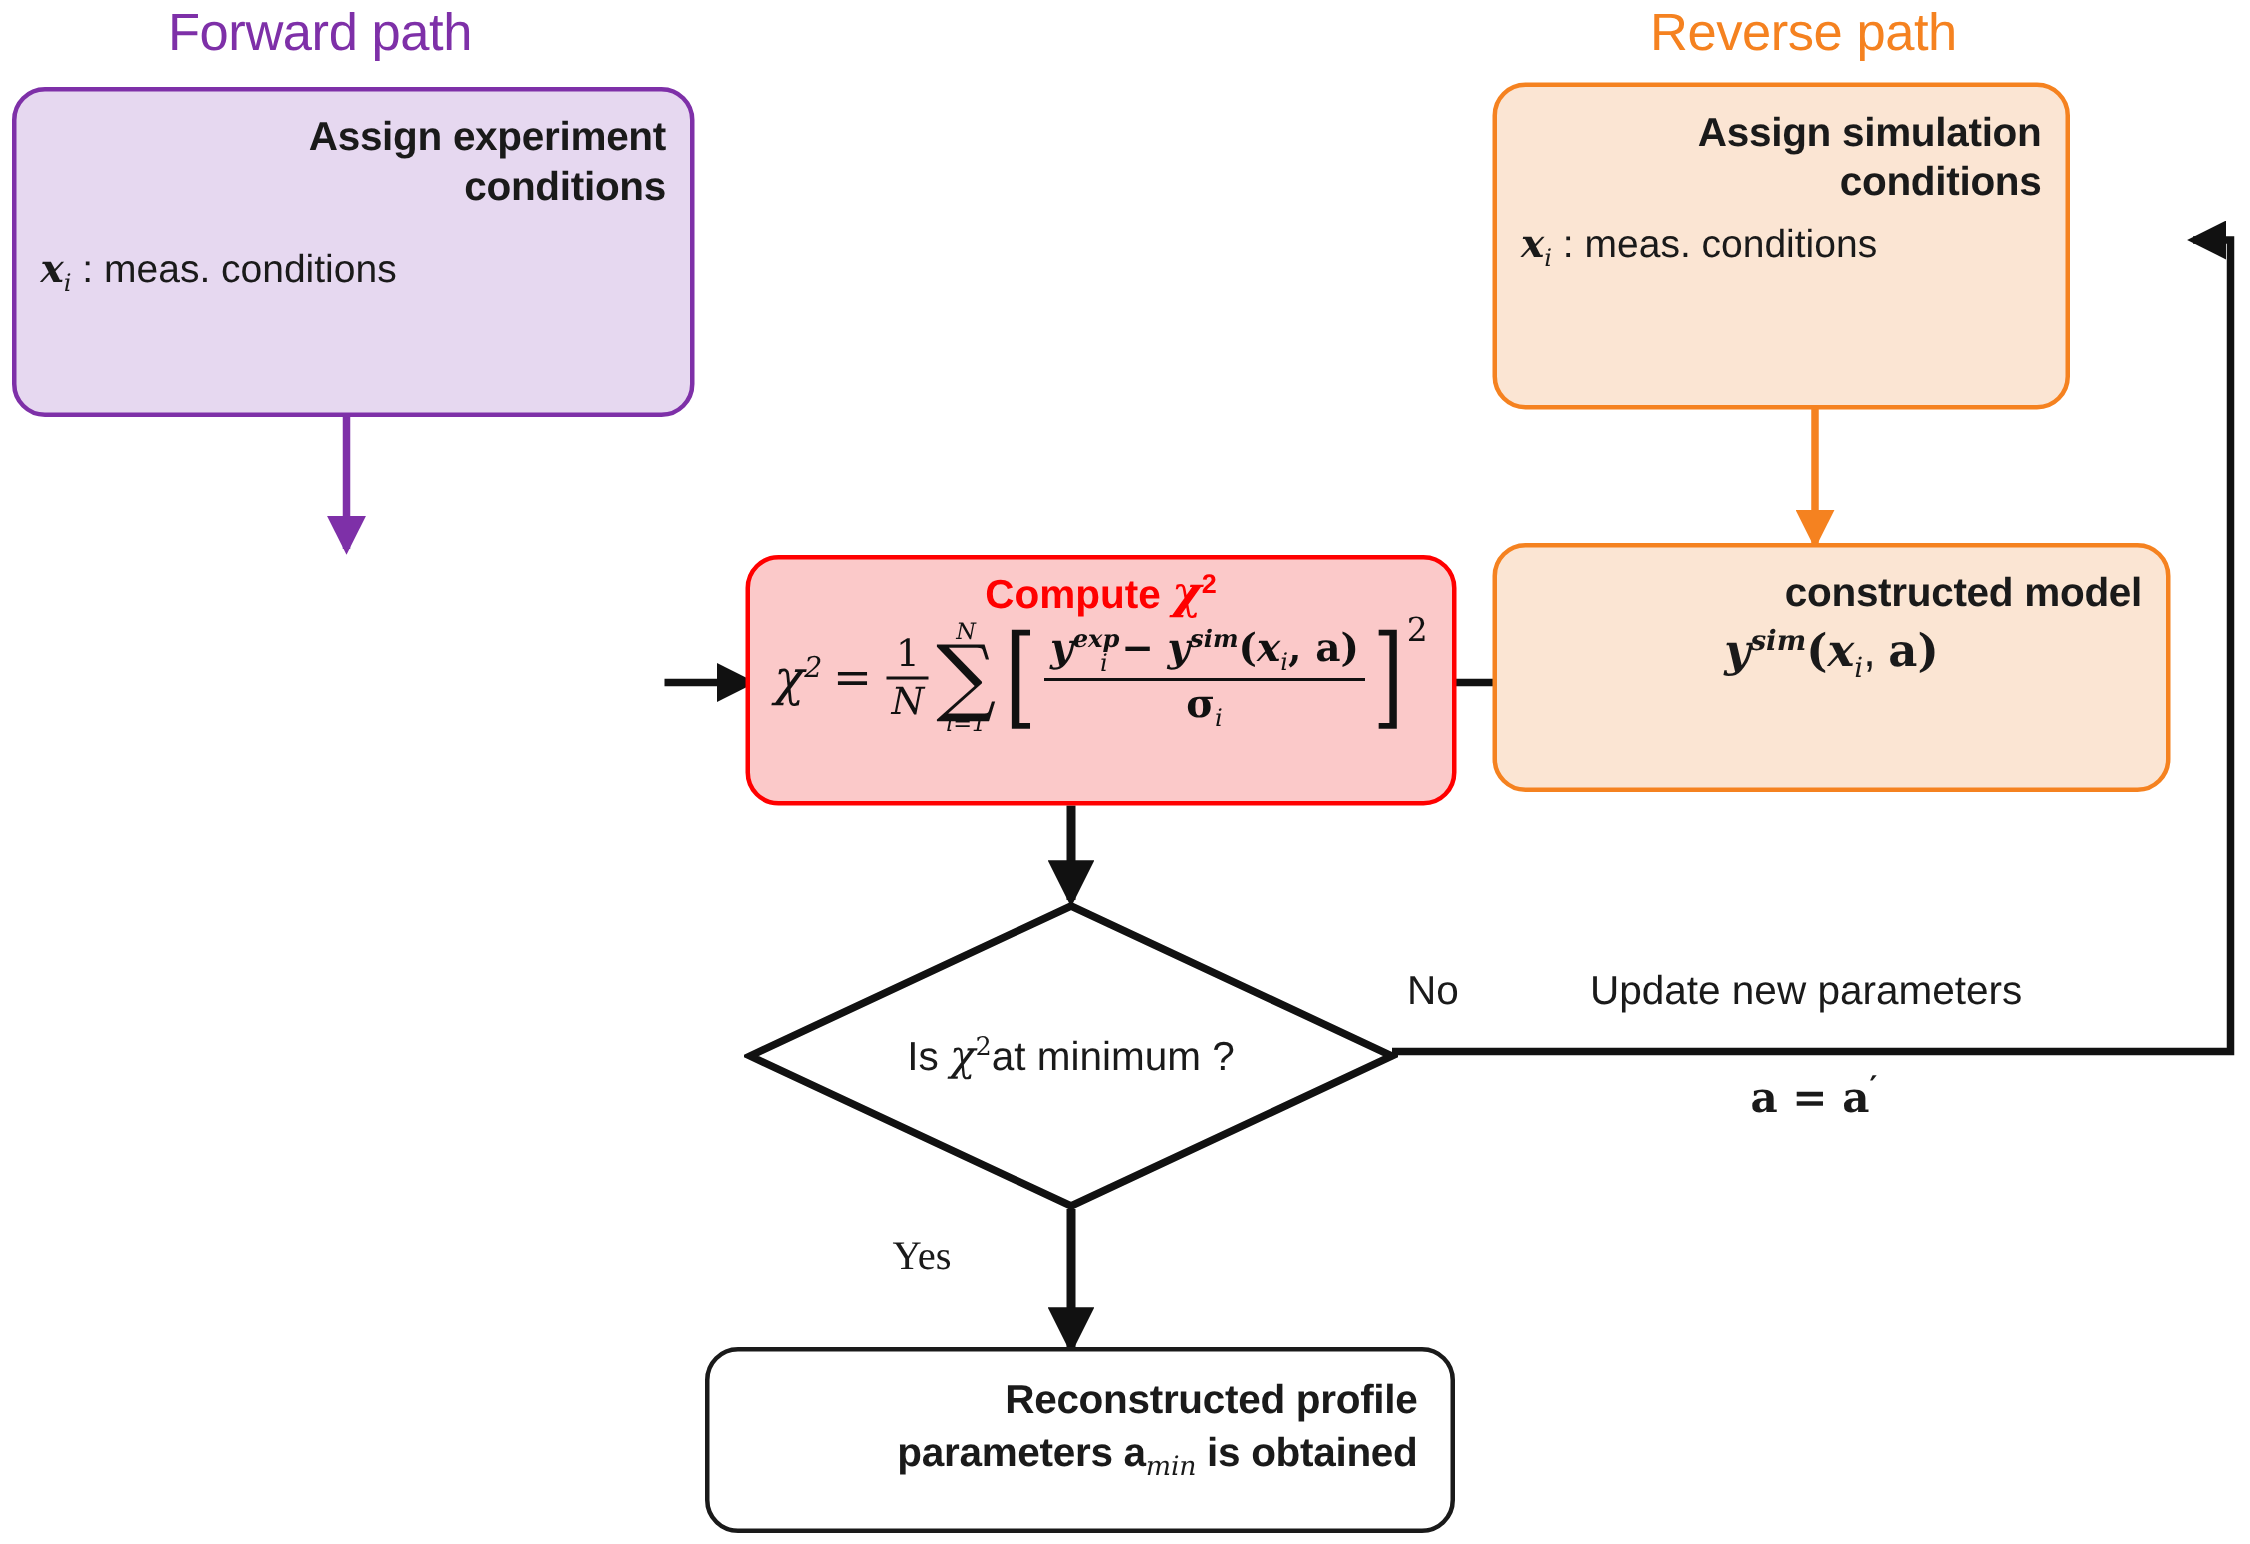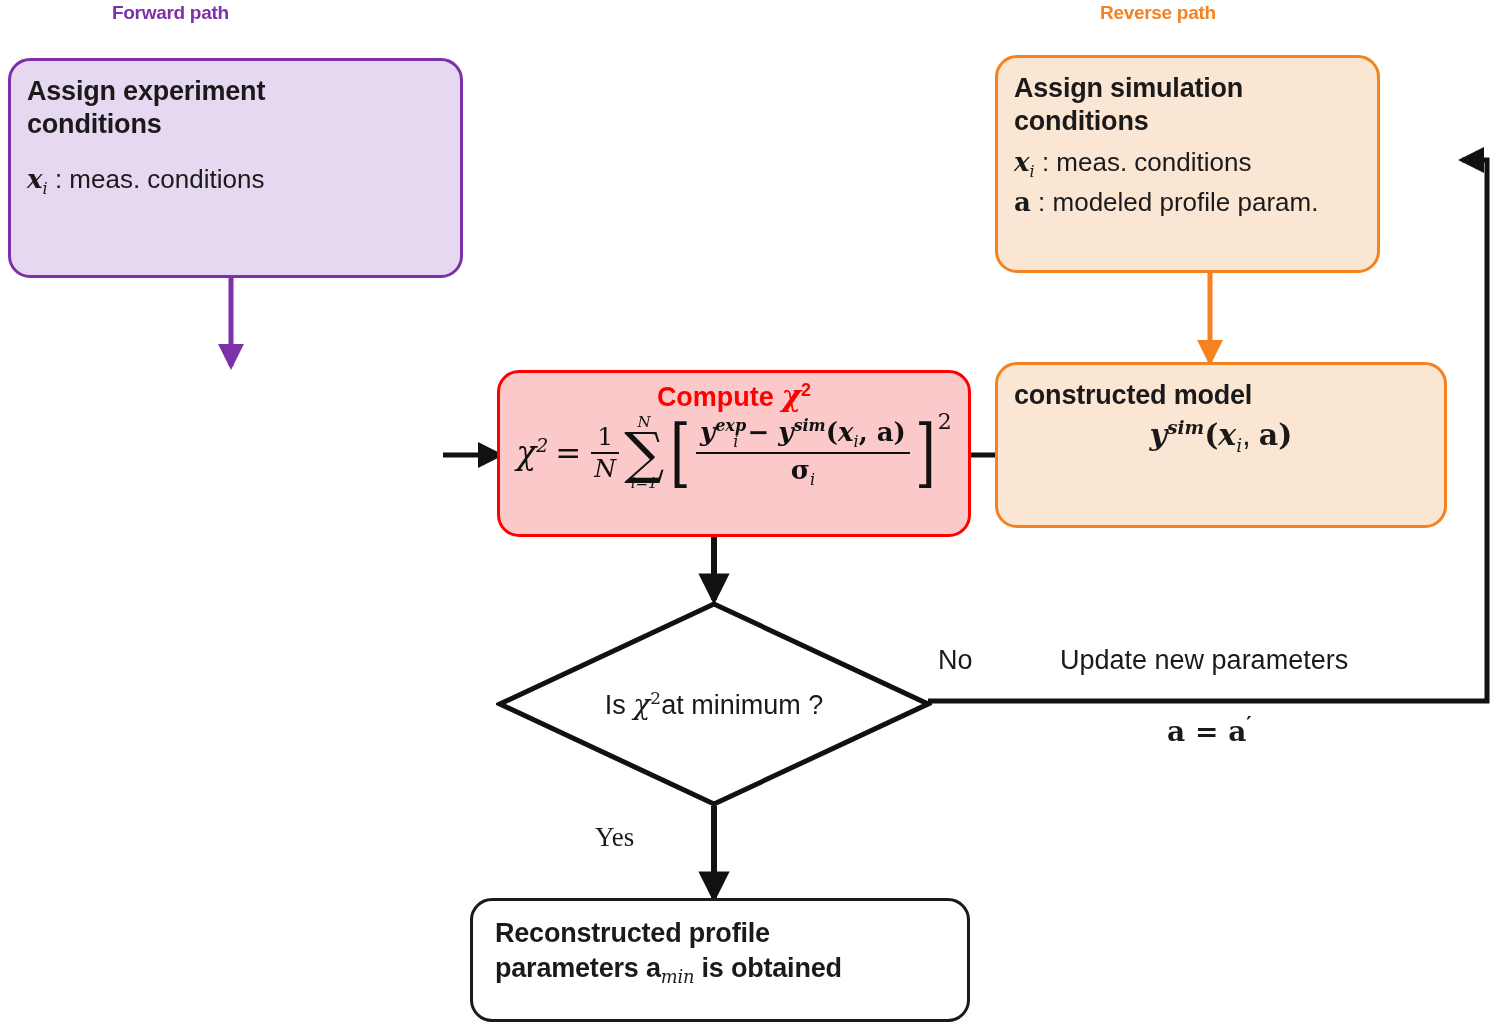--- a/index.html
+++ b/index.html
@@ -10,22 +10,22 @@
   #canvas {
     position: relative;
     width: 1500px;
     height: 1029px;
     background: #ffffff;
     font-family: "Liberation Sans", sans-serif;
     overflow: hidden;
   }
   .path-header {
     position: absolute;
-    font-weight: bold;
-    font-size: 19px;
+    font-weight: normal;
+    font-size: 35px;
     letter-spacing: -0.3px;
     white-space: nowrap;
   }
   #forward-header { left: 112px; top: 2px; color: #7E30A8; }
   #reverse-header { left: 1100px; top: 2px; color: #F58220; }
 
   .node {
     position: absolute;
     box-sizing: border-box;
     border-radius: 22px;
@@ -35,20 +35,21 @@
     position: absolute;
     left: 0; right: 0; top: 0; bottom: 0;
     padding: 14px 16px 10px 16px;
   }
   .title {
     font-weight: bold;
     font-size: 27px;
     line-height: 1.22;
     color: #1a1a1a;
     letter-spacing: -0.2px;
+    text-align: right;
   }
   .sub {
     font-size: 26px;
     color: #1a1a1a;
     line-height: 1.25;
     white-space: nowrap;
   }
   .mathvar {
     font-family: "DejaVu Serif", serif;
     font-style: italic;
@@ -267,23 +268,20 @@
 
   <div class="node" id="node-assign-simulation" style="left:995px; top:55px; width:385px; height:218px;">
     <div class="node-inner">
       <div class="title">
         <div>Assign simulation</div>
         <div>conditions</div>
       </div>
       <div class="sub" style="margin-top:8px;">
         <span class="mathvar">x</span><sub class="idx">i</sub><span> : meas. conditions</span>
       </div>
-      <div class="sub" style="margin-top:4px;">
-        <span class="mathvar-up">a</span><span> : modeled profile param.</span>
-      </div>
     </div>
   </div>
 
   <div class="node" id="node-simulation" style="left:995px; top:362px; width:452px; height:166px;">
     <div class="node-inner">
       <div class="title">
         <div>constructed model</div>
       </div>
       <div class="sub" style="margin-top:4px; text-align:center; font-size:30px;">
         <span class="mathvar">y</span><sup class="sp">sim</sup><span class="mathvar-up">(</span><span class="mathvar">x</span><sub class="idx">i</sub><span>, </span><span class="mathvar-up">a</span><span class="mathvar-up">)</span>

